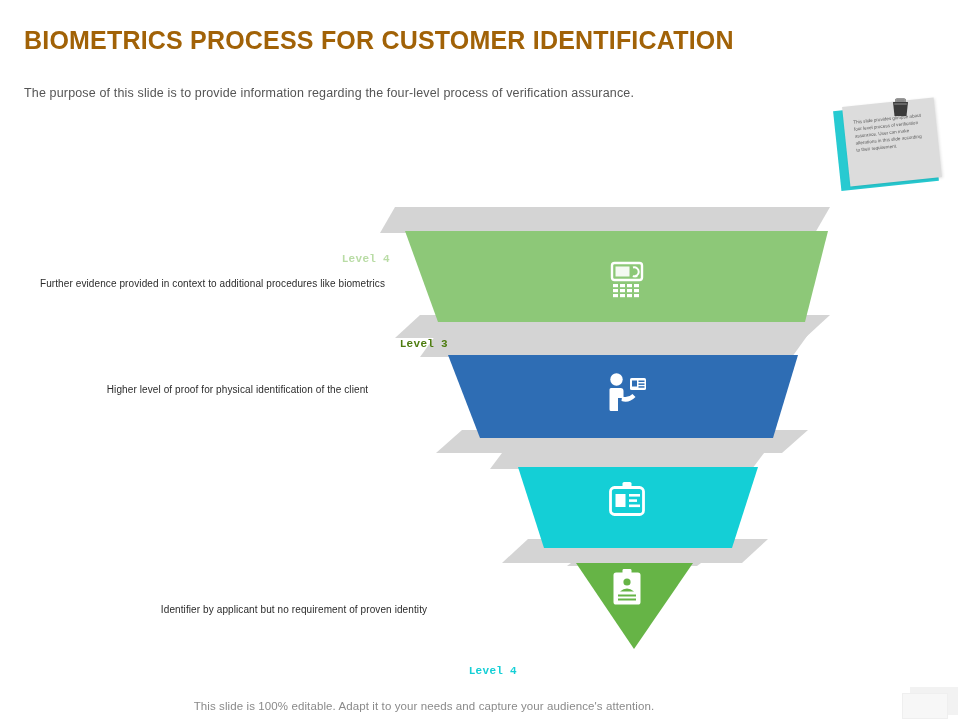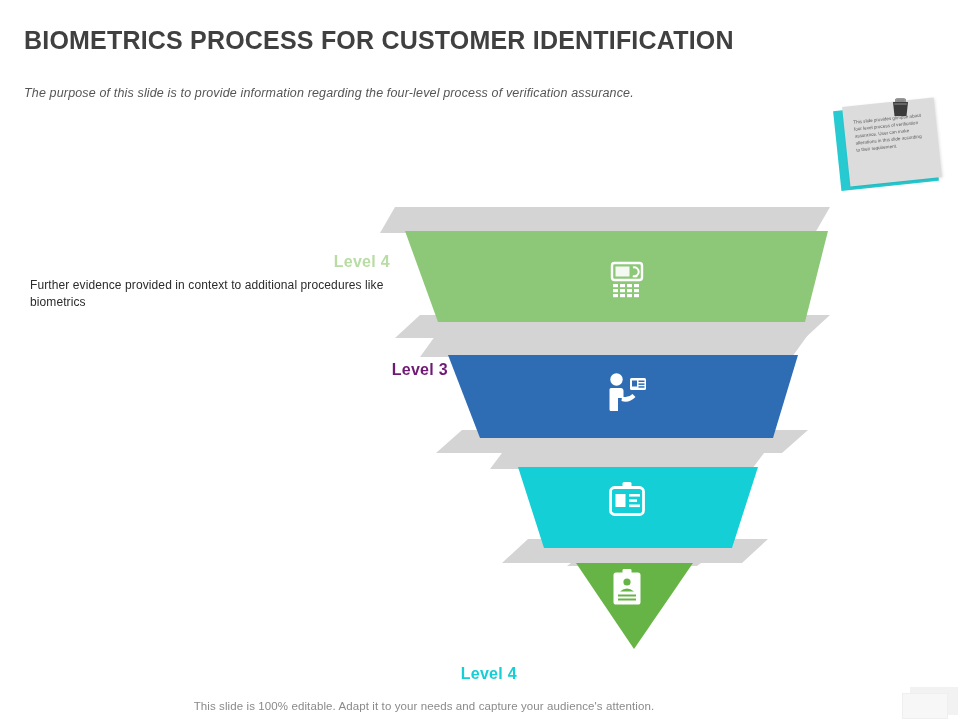--- a/index.html
+++ b/index.html
@@ -17,29 +17,28 @@
   }
 
   
   #slide-title {
     position: absolute;
     left: 24px;
     top: 26px;
     font-size: 25px;
     font-weight: bold;
     letter-spacing: 0.2px;
-    color: #404040;
+    color: #a16207;
     white-space: nowrap;
   }
   #slide-subtitle {
     position: absolute;
     left: 24px;
     top: 86px;
     font-size: 12.5px;
-    font-style: italic;
     color: #555555;
     letter-spacing: 0.15px;
     white-space: nowrap;
   }
 
   
   #sticky-note {
     position: absolute;
     left: 833px;
     top: 98px;
@@ -96,29 +95,30 @@
     top: 205px;
     width: 960px;
     height: 445px;
   }
   .funnel-stage { position: absolute; left: 0; top: 0; width: 960px; height: 445px; }
   .funnel-shape { position: absolute; }
 
   .stage-label {
     position: absolute;
     text-align: right;
-    font-size: 16px;
+    font-size: 11px;
     font-weight: bold;
     letter-spacing: 0.3px;
     white-space: nowrap;
+    font-family: Liberation Mono, monospace;
   }
   .stage-desc {
     position: absolute;
-    text-align: left;
-    font-size: 12px;
+    text-align: center;
+    font-size: 10px;
     color: #2b2b2b;
     line-height: 1.45;
     letter-spacing: 0.1px;
   }
   .stage-icon {
     position: absolute;
     width: 46px;
     height: 46px;
   }
 
@@ -206,21 +206,22 @@
     </svg>
   </div>
 
   <div class="funnel-stage">
     <svg class="funnel-shape" style="left:400px; top:125px; width:410px; height:125px;" viewBox="0 0 410 125">
       <polygon points="38,2 410,2 392,27 20,27" fill="#D4D4D4"></polygon>
       <polygon points="62,100 408,100 382,123 36,123" fill="#D4D4D4"></polygon>
       <polygon points="48,25 398,25 373,108 80,108" fill="#2E6DB4"></polygon>
     </svg>
 
-    <div class="stage-label" style="right:512px; top:156px; color:#701a75;text-align:right;">Level 3</div>
+    <div class="stage-label" style="right:512px; top:133px; color:#4d7c0f;text-align:right;">Level 3</div>
+    <div class="stage-desc" style="left:30px; width:415px; top:178px;">Higher level of proof for physical identification of the client</div>
 
     <svg class="stage-icon" style="left:604px; top:165px;" viewBox="0 0 46 46">
       <circle cx="12.5" cy="9.5" r="6.2" fill="#ffffff"></circle>
       <path d="M5.5 18 h11 a3 3 0 0 1 3 3 v7 h-5.5 v13 h-7 a1.5 1.5 0 0 1 -1.5 -1.5 v-20 a1.5 1.5 0 0 1 1.5 -1.5 z" fill="#ffffff"></path>
       <path d="M18 26.5 q6 2 10.5 -2.5 l3 3 q-6.5 6.5 -14 4 z" fill="#ffffff"></path>
       <rect x="26" y="8" width="16" height="12" rx="1.6" fill="#ffffff"></rect>
       <rect x="28" y="10.5" width="5" height="6" fill="#2E6DB4"></rect>
       <g fill="#2E6DB4">
         <rect x="34.5" y="10.5" width="6" height="1.5"></rect>
         <rect x="34.5" y="13.4" width="6" height="1.5"></rect>
@@ -249,20 +250,21 @@
       </g>
     </svg>
   </div>
 
   <div class="funnel-stage">
     <svg class="funnel-shape" style="left:545px; top:348px; width:185px; height:105px;" viewBox="0 0 185 105">
       <polygon points="38,1 168,1 152,13 22,13" fill="#D4D4D4"></polygon>
       <polygon points="31,10 148,10 89,96" fill="#66B446"></polygon>
     </svg>
 
+    <div class="stage-desc" style="left:30px; width:528px; top:398px;">Identifier by applicant but no requirement of proven identity</div>
 
     <svg class="stage-icon" style="left:608px; top:362px; width:38px; height:42px;" viewBox="0 0 38 42">
       <rect x="14.5" y="2" width="9" height="5.5" rx="1.4" fill="#ffffff"></rect>
       <rect x="5.5" y="5.5" width="27" height="32" rx="2.6" fill="#ffffff"></rect>
       <circle cx="19" cy="15" r="3.6" fill="#66B446"></circle>
       <path d="M12 24.5 q7 -6 14 0 z" fill="#66B446"></path>
       <g fill="#66B446">
         <rect x="10" y="27.5" width="18" height="2"></rect>
         <rect x="10" y="31.5" width="18" height="2"></rect>
       </g>

